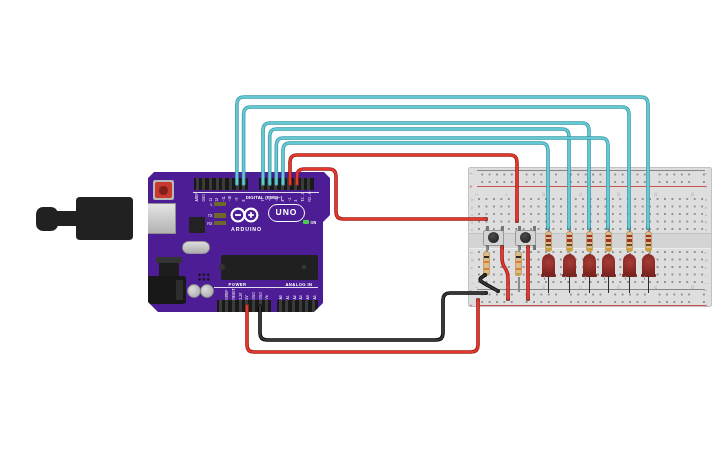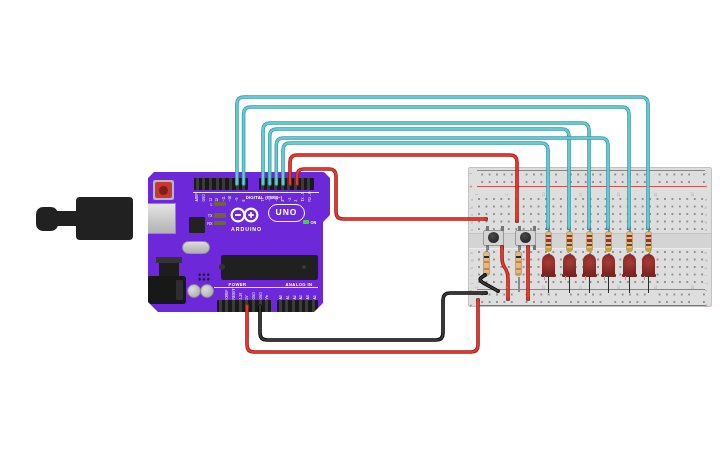--- a/index.html
+++ b/index.html
@@ -3,21 +3,21 @@
 <meta charset="utf-8">
 <style>
   html,body{margin:0;padding:0;background:#fff;}
   .canvas{position:relative;width:725px;height:453px;background:#ffffff;overflow:hidden;
           font-family:"Liberation Sans",sans-serif;}
   
   .usb-plug{position:absolute;left:76px;top:197px;width:57px;height:43px;background:#212121;border-radius:4px;}
   .usb-neck{position:absolute;left:55px;top:211px;width:23px;height:15px;background:#212121;}
   .usb-tip{position:absolute;left:36px;top:207px;width:22px;height:24px;background:#212121;border-radius:7px;}
   
-  .arduino{position:absolute;left:148px;top:172px;width:182px;height:140px;background:#6d28d9;
+  .arduino{position:absolute;left:148px;top:172px;width:182px;height:140px;background:#4c1d95;
            clip-path:polygon(6px 0,176px 0,182px 6px,182px 43px,175px 50px,175px 131px,166px 140px,10px 140px,0 130px,0 6px);
            filter:drop-shadow(0 0 1px #0a5a7e);}
   .usb-port{position:absolute;left:-18px;top:31px;width:46px;height:31px;
             background:linear-gradient(#e4e4e4,#b2b2b2);border:1px solid #8f8f8f;box-sizing:border-box;}
   .reset-base{position:absolute;left:5px;top:8px;width:21px;height:20px;background:#b8b8b8;border-radius:2px;}
   .reset-btn{position:absolute;left:2px;top:2px;width:17px;height:16px;background:#c8382e;border-radius:2px;}
   .reset-cap{position:absolute;left:4px;top:3.5px;width:9px;height:9px;background:#7e1f1a;border-radius:50%;}
   .hdr{position:absolute;height:12px;background:#191919;border-radius:1px;
        background-image:repeating-linear-gradient(90deg,#191919 0,#191919 1.6px,#3b3b3b 1.6px,#3b3b3b 4.6px,#191919 4.6px,#191919 6.65px);}
   .hdr-tl{left:45.5px;top:6px;width:54px;}

